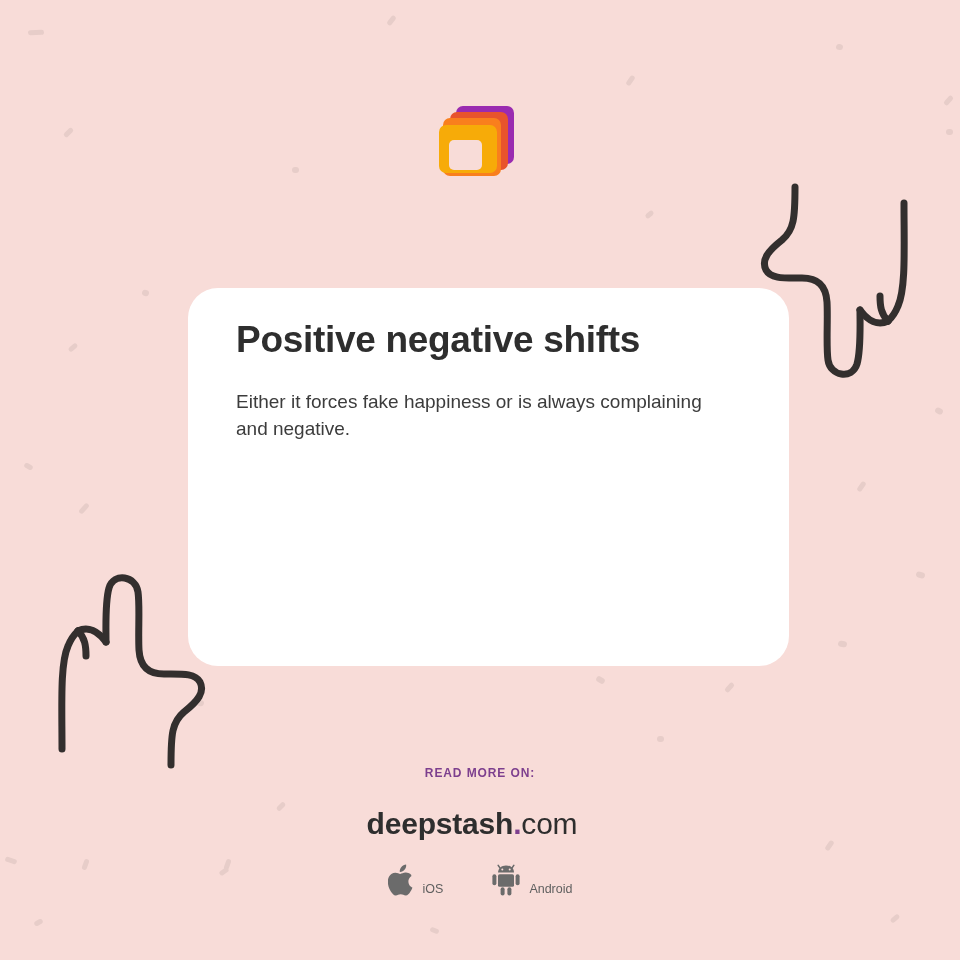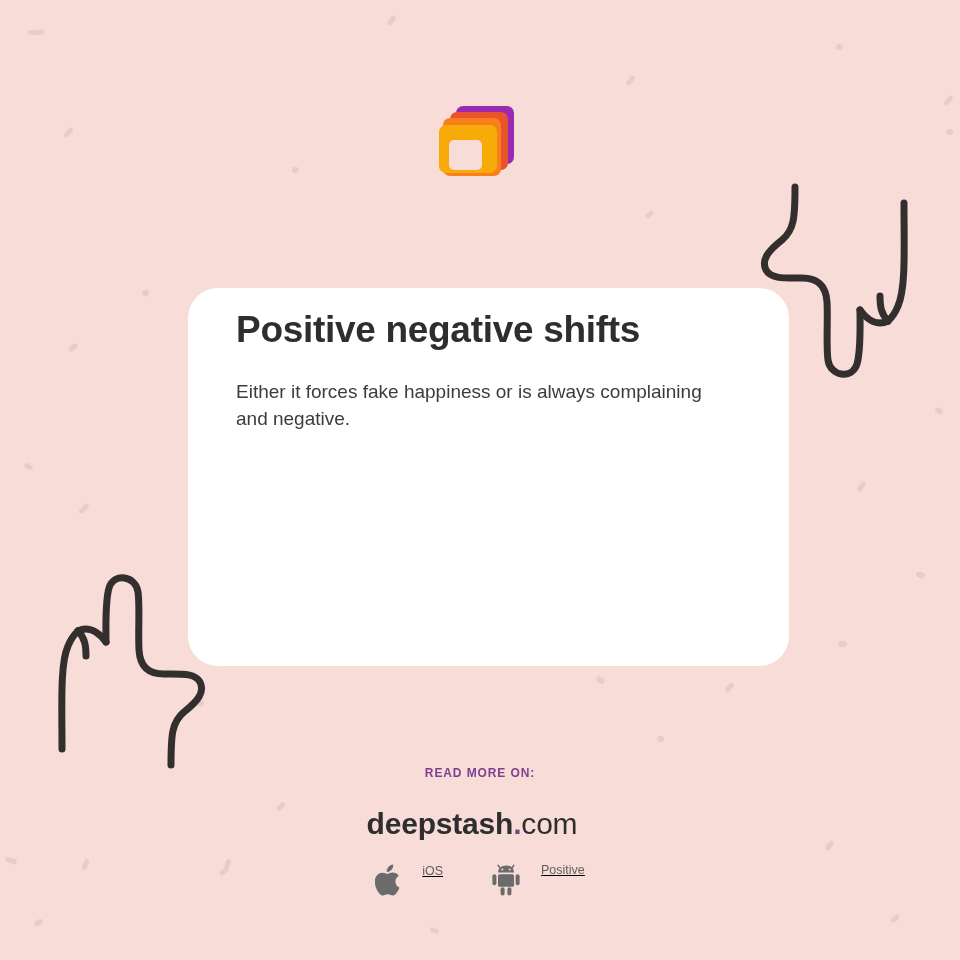--- a/index.html
+++ b/index.html
@@ -67,21 +67,21 @@
   
   #idea-card {
     position: absolute;
     left: 188px;
     top: 288px;
     width: 601px;
     height: 378px;
     background: #ffffff;
     border-radius: 30px;
     box-sizing: border-box;
-    padding: 20px 48px 0 48px;
+    padding: 30px 48px 0 48px;
   }
   #card-title {
     margin: 0;
     font-size: 37px;
     font-weight: bold;
     line-height: 1.18;
     color: #2e2e2e;
     letter-spacing: -0.3px;
   }
   #card-body {
@@ -121,23 +121,22 @@
 
   #store-badges {
     margin-top: 22px;
     display: flex;
     justify-content: center;
     align-items: center;
     gap: 48px;
   }
   .store-badge {
     display: flex;
-    align-items: flex-start;
-    gap: 20px;
-    text-decoration: underline;
+    align-items: flex-end;
+    gap: 8px;
   }
   .store-badge svg { display: block; fill: #6b6b6b; }
   .store-label {
     font-size: 12.5px;
     color: #5f5f5f;
   }
 </style>
 </head>
 <body>
 
@@ -246,19 +245,19 @@
             <path d="M7 9.6 C7 5.2 10.6 2.4 15 2.4 C19.4 2.4 23 5.2 23 9.6 Z"></path>
             <circle cx="11.3" cy="6.6" r="1.0" fill="#f8dcd8"></circle>
             <circle cx="18.7" cy="6.6" r="1.0" fill="#f8dcd8"></circle>
             <rect x="7" y="11.2" width="16" height="12.6" rx="1.6"></rect>
             <rect x="1.4" y="11.2" width="4" height="11" rx="2"></rect>
             <rect x="24.6" y="11.2" width="4" height="11" rx="2"></rect>
             <rect x="9.6" y="24.2" width="4" height="8.2" rx="2"></rect>
             <rect x="16.4" y="24.2" width="4" height="8.2" rx="2"></rect>
           </svg>
         </span>
-        <span class="store-label">Positive</span>
+        <span class="store-label">Android</span>
       </div>
 
     </div>
   </div>
 
 </div>
 
 </body></html>

